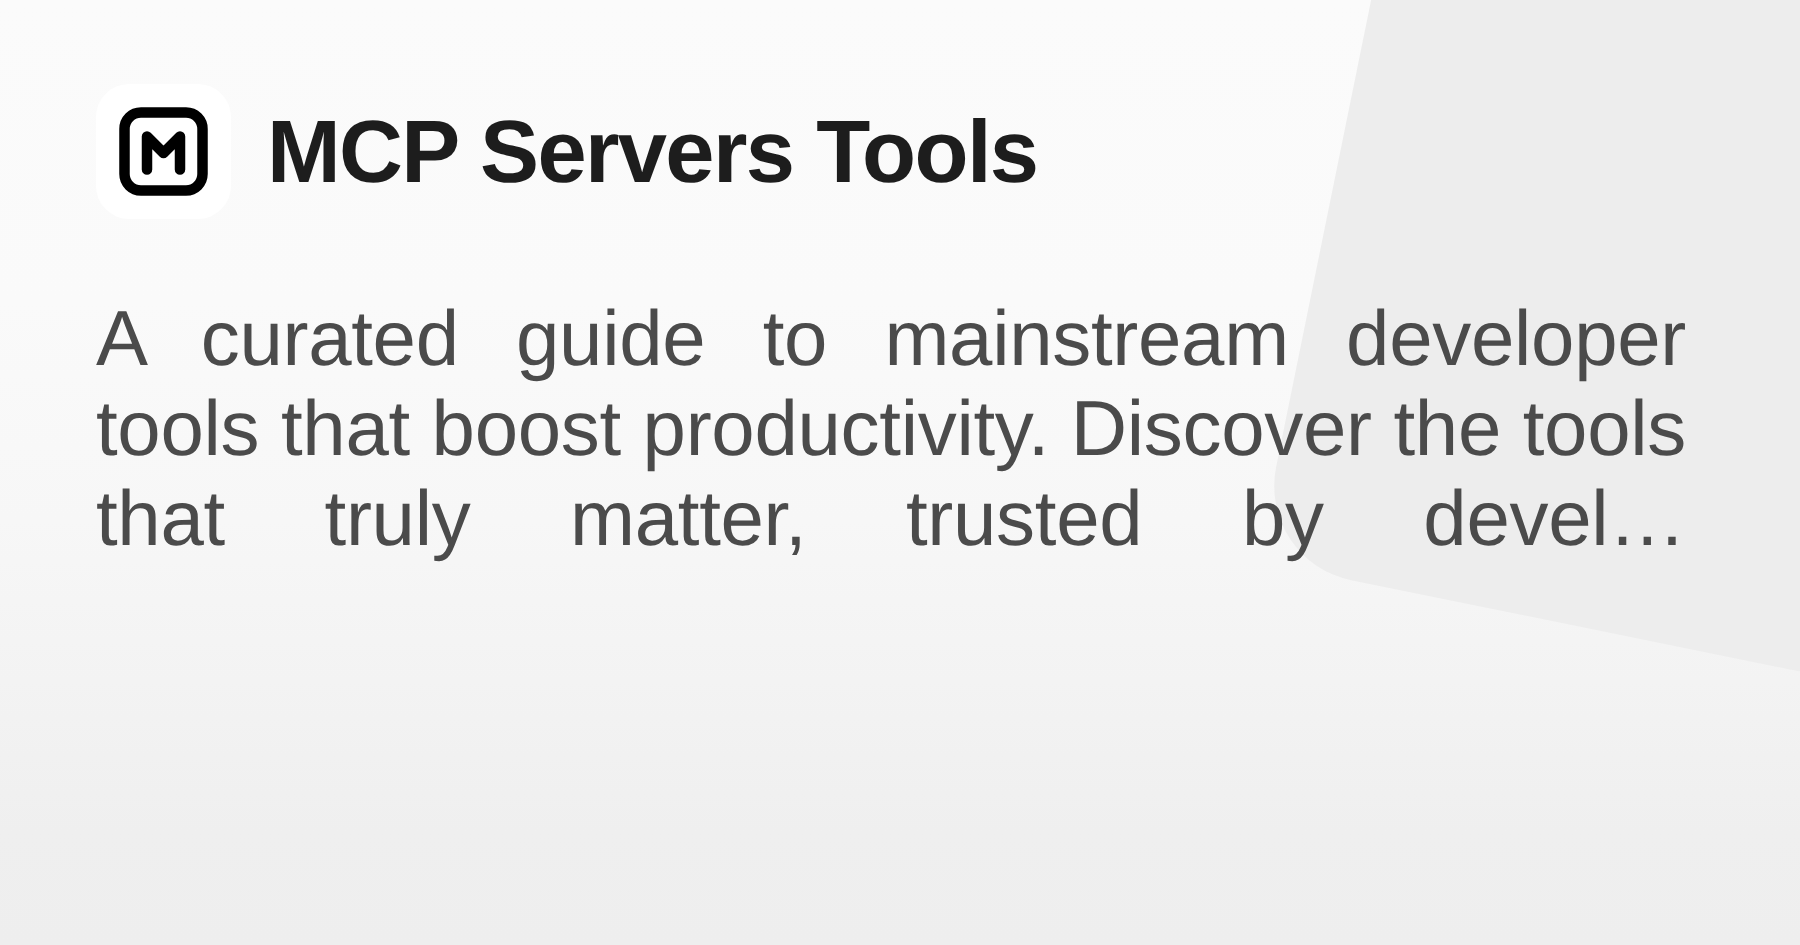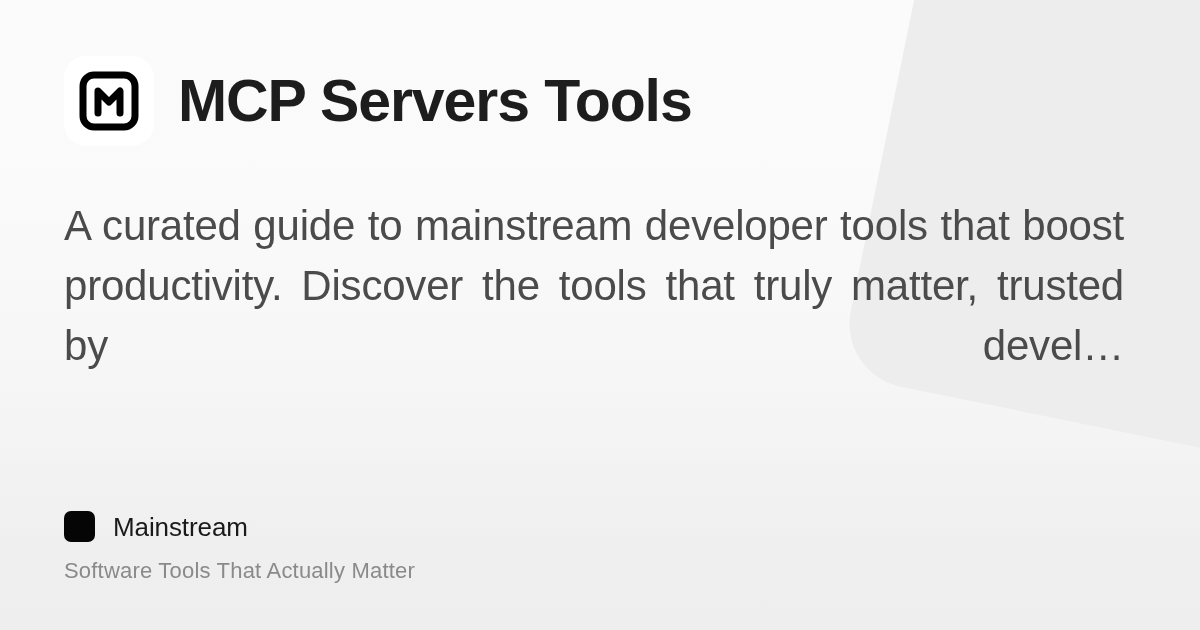--- a/index.html
+++ b/index.html
@@ -83,21 +83,21 @@
     line-height: 1;
     white-space: nowrap;
   }
 
   
   .og-desc {
     position: absolute;
     top: 196px;
     left: 0;
     width: 1060px;
-    font-size: 42px;
+    font-size: 52px;
     font-weight: 400;
     line-height: 60px;
     letter-spacing: -0.2px;
     color: #4b4b4b;
     text-align: justify;
     text-justify: inter-word;
   }
   .og-desc::after {
     content: "";
     display: inline-block;
@@ -157,22 +157,15 @@
             <path d="M21 44 L21 22 L32 33 L43 22 L43 44" fill="none" stroke="#000000" stroke-width="7" stroke-linecap="round" stroke-linejoin="round"></path>
           </svg>
         </span>
       </div>
 
       <div class="og-title">MCP Servers Tools</div>
     </div>
 
     <div class="og-desc">A curated guide to mainstream developer tools that boost productivity. Discover the tools that truly matter, trusted by devel…</div>
 
-    <div class="footer">
-      <div class="footer-brand">
-        <span class="brand-mark"></span>
-        <span class="brand-name">Mainstream</span>
-      </div>
-      <div class="footer-tagline">Software Tools That Actually Matter</div>
-    </div>
 
   </div>
 </div>
 
 </body></html>

